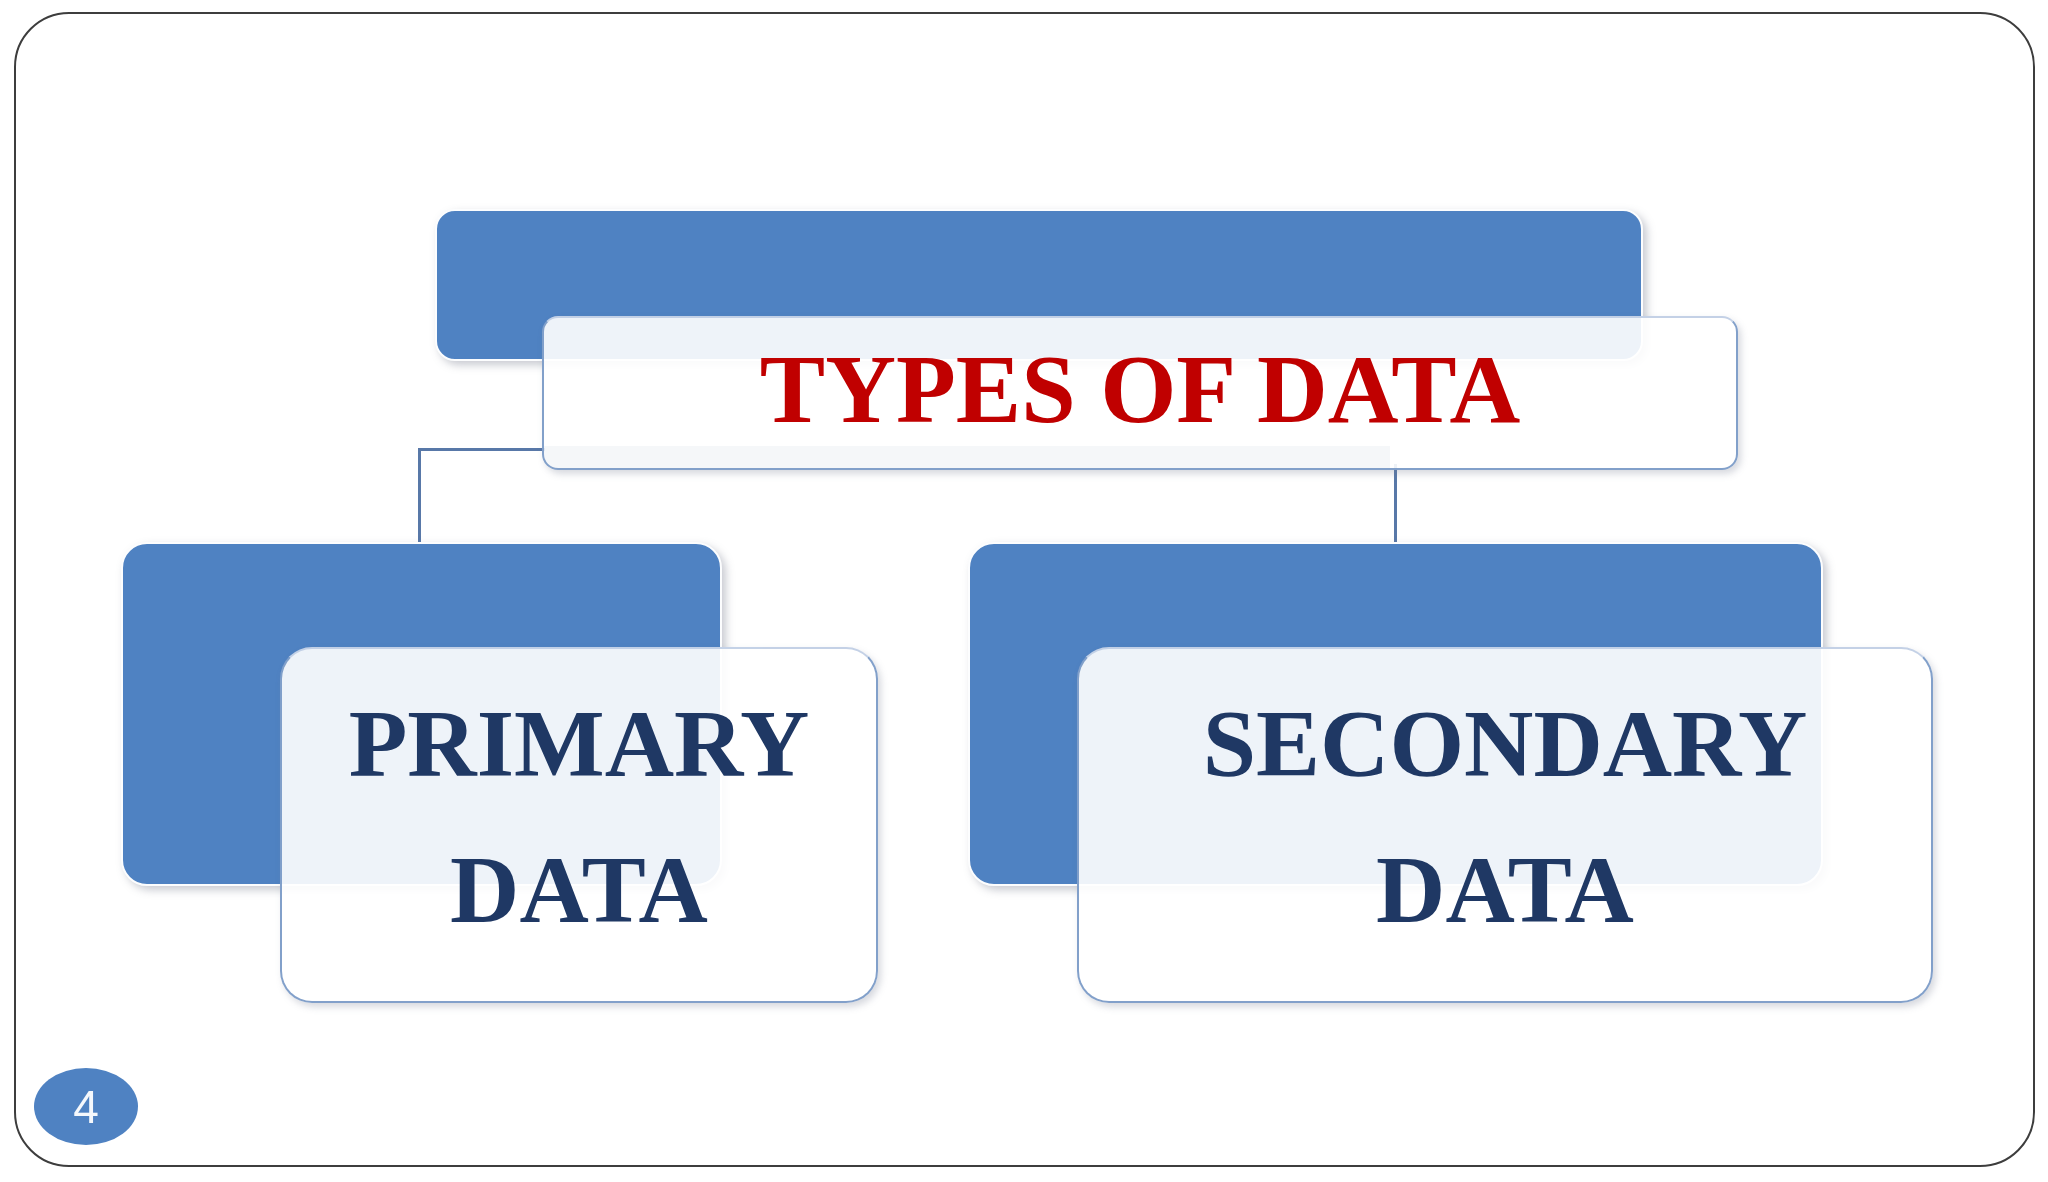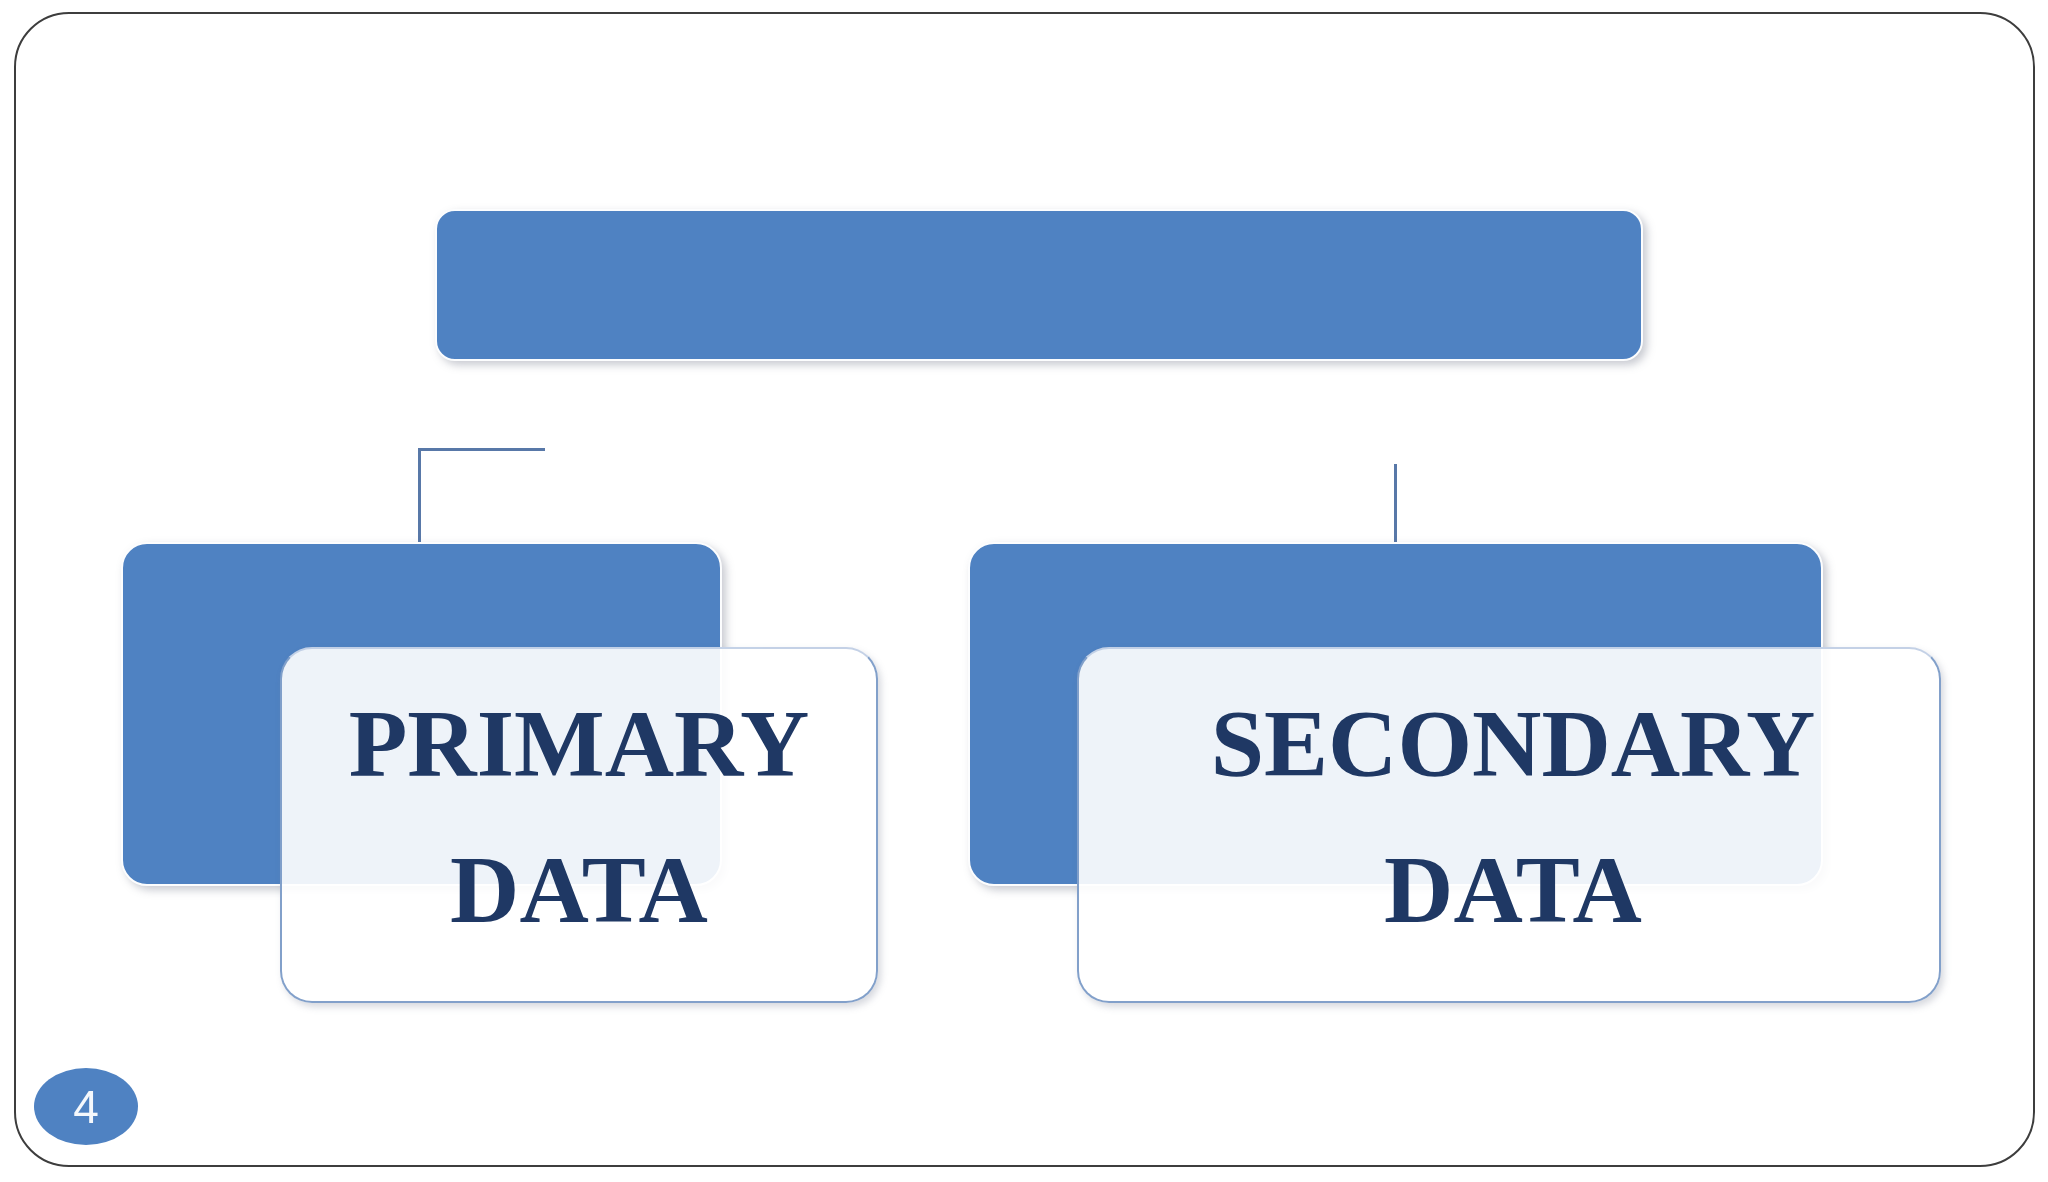--- a/index.html
+++ b/index.html
@@ -44,21 +44,21 @@
   }
   .white-title{
     left:542px;top:316px;width:1192px;height:150px;border-radius:16px;
   }
   .white-title .seam{
     position:absolute;left:0;bottom:0;width:71%;height:22px;
     background:rgba(120,140,170,.07);
     border-bottom-left-radius:14px;
   }
   .white-left{left:232px;top:647px;width:594px;height:352px;border-radius:32px;margin-left:48px;}
-  .white-right{left:1077px;top:647px;width:852px;height:352px;border-radius:32px;padding-left:8px;}
+  .white-right{left:1077px;top:647px;width:852px;height:352px;border-radius:32px;}
   .title-text{
     font-size:98px;font-weight:bold;
     color:var(--title-red,#c00000);
     letter-spacing:0px;white-space:nowrap;
     transform:translateY(-4px);
   }
   .node-text{
     display:flex;flex-direction:column;align-items:center;justify-content:center;
     font-size:96px;font-weight:bold;line-height:1.52;
     color:var(--node-navy,#1f3864);
@@ -80,20 +80,24 @@
 
 <div class="canvas">
 
   <div class="frame"></div>
 
   <div class="conn conn-left-h"></div>
   <div class="conn conn-left-v"></div>
   <div class="conn conn-right-v"></div>
 
   <div class="blue-rect blue-title"></div>
+  <div class="white-box white-title">
+    <div class="seam"></div>
+    <span class="title-text">TYPES OF DATA</span>
+  </div>
 
   <div class="blue-rect blue-left"></div>
   <div class="white-box white-left">
     <div class="node-text">
       <span>PRIMARY</span>
       <span>DATA</span>
     </div>
   </div>
 
   <div class="blue-rect blue-right"></div>

